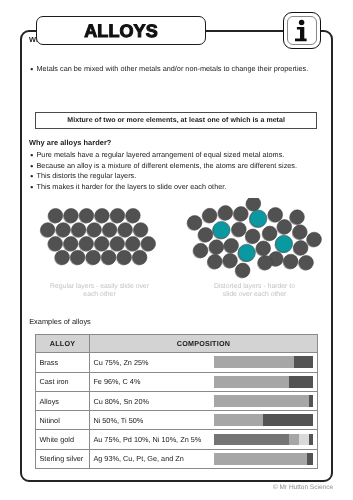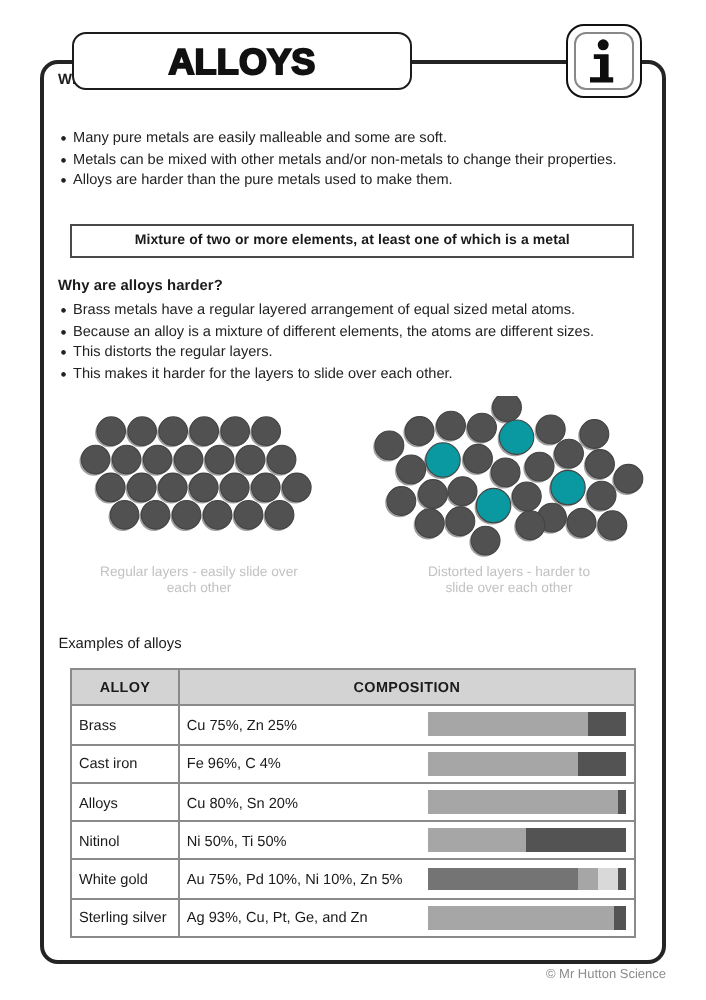--- a/index.html
+++ b/index.html
@@ -67,32 +67,30 @@
     <div class="info-inner">
       <svg class="iglyph" width="16" height="24" viewBox="0 0 16 24">
         <circle cx="7.6" cy="4.4" r="2.75" fill="#0d0d0d"></circle>
         <path d="M2.9 9.1 L10.3 9.1 L10.3 20.6 L12.6 20.6 L12.6 23.2 L1.0 23.2 L1.0 20.6 L6.0 20.6 L6.0 11.55 L2.9 11.55 Z" fill="#0d0d0d"></path>
       </svg>
     </div>
   </div>
 
   <div class="sec-head" style="left:29px;top:35px">What is an alloy?</div>
   <div class="bullets" id="b1" style="top:64.3px">
-      <div>Many pure metals are easily malleable and some are soft.</div>
       <div>Metals can be mixed with other metals and/or non-metals to change their properties.</div>
-      <div>Alloys are harder than the pure metals used to make them.</div>
     </div>
 
   <div class="quote">
     <span>Mixture of two or more elements, at least one of which is a metal</span>
   </div>
 
   <div class="sec-head" style="left:29px;top:138px">Why are alloys harder?</div>
   <div class="bullets" id="b2" style="top:150.3px">
-      <div>Brass metals have a regular layered arrangement of equal sized metal atoms.</div>
+      <div>Pure metals have a regular layered arrangement of equal sized metal atoms.</div>
       <div>Because an alloy is a mixture of different elements, the atoms are different sizes.</div>
       <div>This distorts the regular layers.</div>
       <div>This makes it harder for the layers to slide over each other.</div>
     </div>
 
   <svg class="diagram" id="diagL" width="160" height="72" style="left:30px;top:208px">
       <g>
         <circle cx="24.700000000000003" cy="8.5" r="7.15" fill="#9e9e9e"></circle>
         <circle cx="40.2" cy="8.5" r="7.15" fill="#9e9e9e"></circle>
         <circle cx="55.7" cy="8.5" r="7.15" fill="#9e9e9e"></circle>

